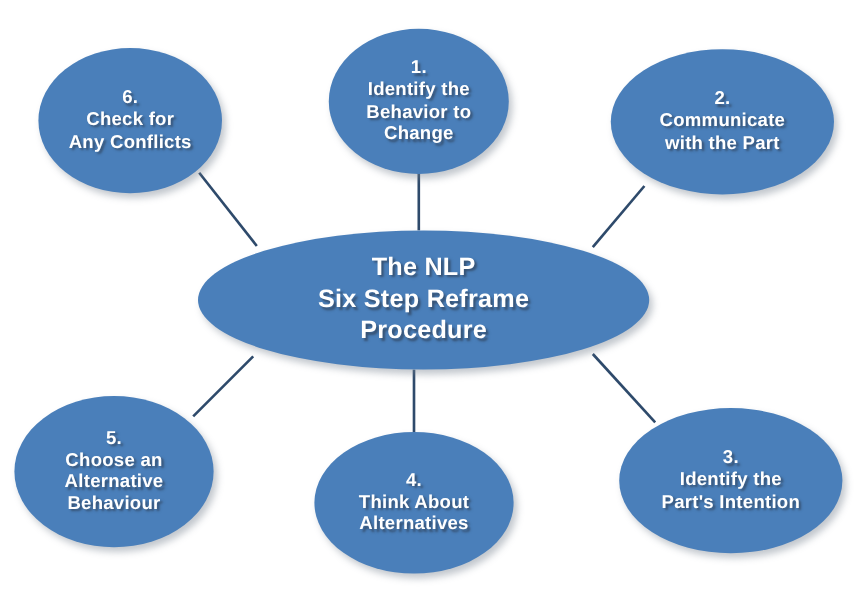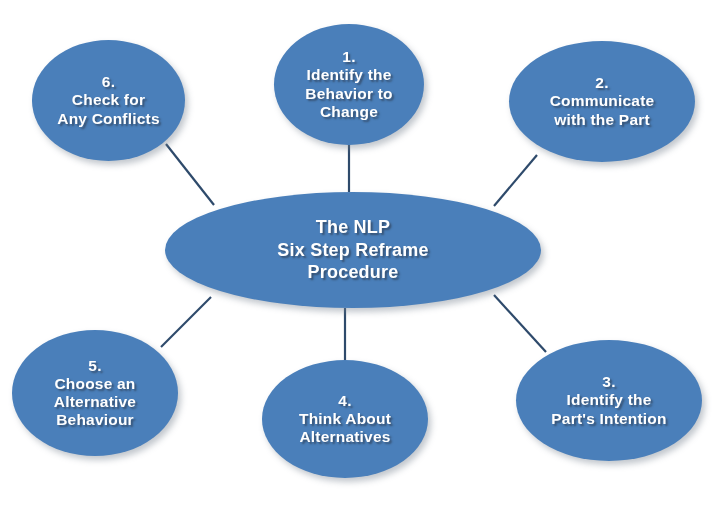--- a/index.html
+++ b/index.html
@@ -40,21 +40,21 @@
   .node-label {
     color: #ffffff;
     font-weight: bold;
     line-height: 1.17;
     text-shadow: 2px 2px 2px rgba(40,50,65,0.60);
     white-space: pre-line;
     letter-spacing: 0.2px;
     padding: 0 6px;
   }
   .node-center .node-label {
-    font-size: 18px;
+    font-size: 21px;
     line-height: 1.26;
   }
   .node-outer .node-label {
     font-size: 15.5px;
   }
   
   #node-center { left: 165px; top: 192px; width: 376px; height: 116px; }
   
   #node-step-1 { left: 274px; top: 24px; width: 150px; height: 121px; }
   

